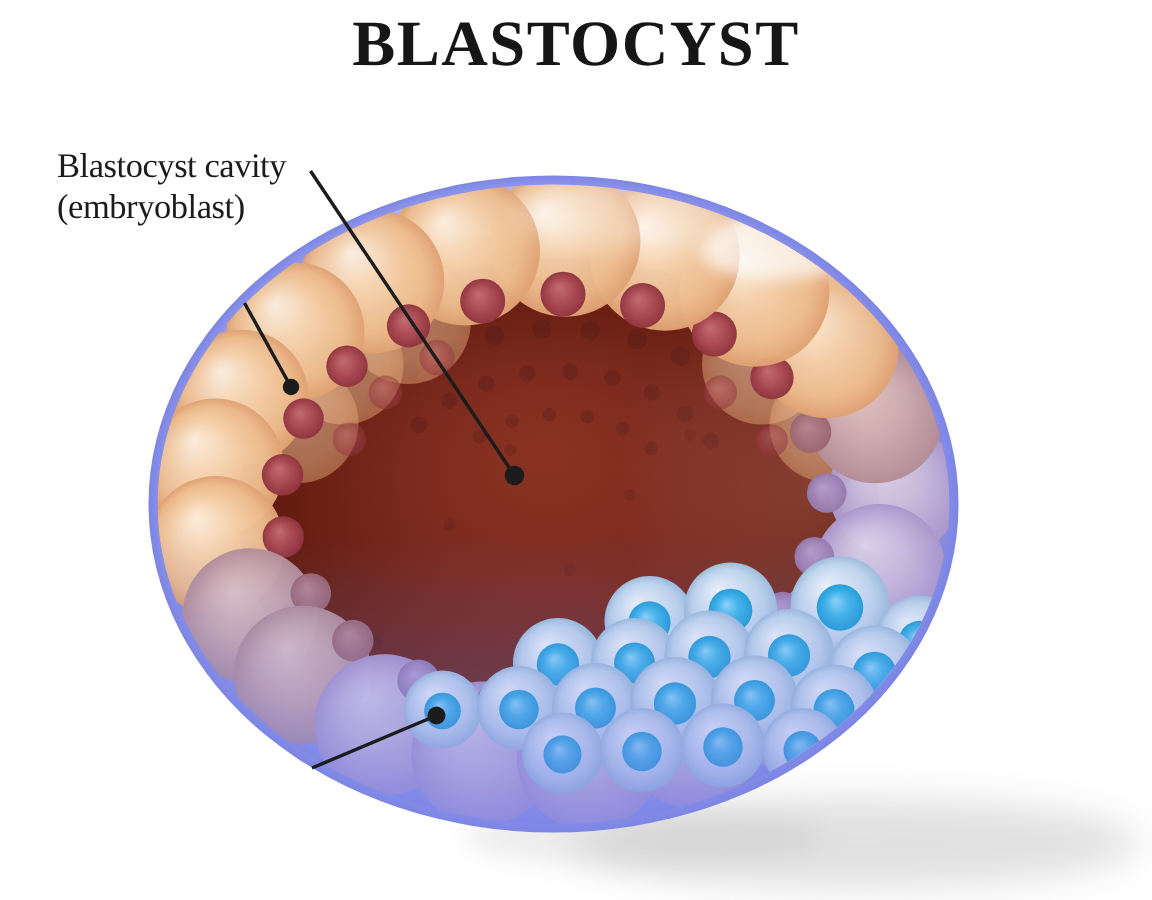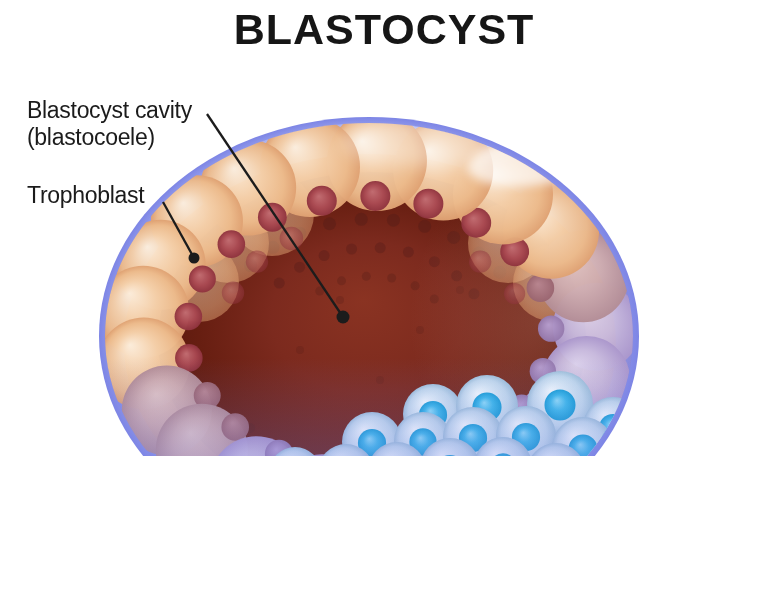--- a/index.html
+++ b/index.html
@@ -1,17 +1,17 @@
 <!DOCTYPE html>
 <html><head>
 <meta charset="utf-8">
 <style>
   html,body{margin:0;padding:0;background:#ffffff;}
-  #stage{position:relative;width:768px;height:456px;overflow:hidden;background:#ffffff;
-         font-family:Liberation Sans, sans-serif;}
+  #stage{position:relative;width:768px;height:600px;overflow:hidden;background:#ffffff;
+         font-family:Liberation Serif, serif;}
   svg{position:absolute;left:0;top:0;}
   .ttl{position:absolute;top:5px;left:0;width:100%;text-align:center;
        font-size:43px;font-weight:bold;letter-spacing:1px;color:#161616;}
   .lbl{position:absolute;font-size:23px;line-height:27px;color:#1b1b1b;letter-spacing:-0.3px;}
 </style>
 </head>
 <body>
 
 <div id="stage">
   <svg id="scene" width="768" height="600" viewBox="0 0 768 600">
@@ -259,24 +259,21 @@
       <line x1="207" y1="114" x2="343" y2="317" stroke="#1c1c1c" stroke-width="2.3"></line>
       <circle cx="343" cy="317" r="6.5" fill="#1c1c1c"></circle>
       <line x1="163" y1="202" x2="194" y2="258" stroke="#1c1c1c" stroke-width="2.3"></line>
       <circle cx="194" cy="258" r="5.5" fill="#1c1c1c"></circle>
       <line x1="208" y1="512" x2="291" y2="477" stroke="#1c1c1c" stroke-width="2.3"></line>
       <circle cx="291" cy="477" r="6" fill="#1c1c1c"></circle>
     </svg>
 
   <div class="ttl">BLASTOCYST</div>
 
-  <div class="lbl" id="lbl-cavity" style="left: 27px; top: 97px;">
+  <div class="lbl" id="lbl-cavity" style="left: 38px; top: 97px;">
     <span style="display:block">Blastocyst cavity</span>
-    <span style="display:block">(blastocoele)</span>
+    <span style="display:block">(embryoblast)</span>
   </div>
 
-  <div class="lbl" id="lbl-trophoblast" style="left: 27px; top: 182px;">
-    <span style="display:block">Trophoblast</span>
-  </div>
 
   <div class="lbl" id="lbl-icm" style="left: 25px; top: 499px;">
   </div>
 </div>
 
 </body></html>

